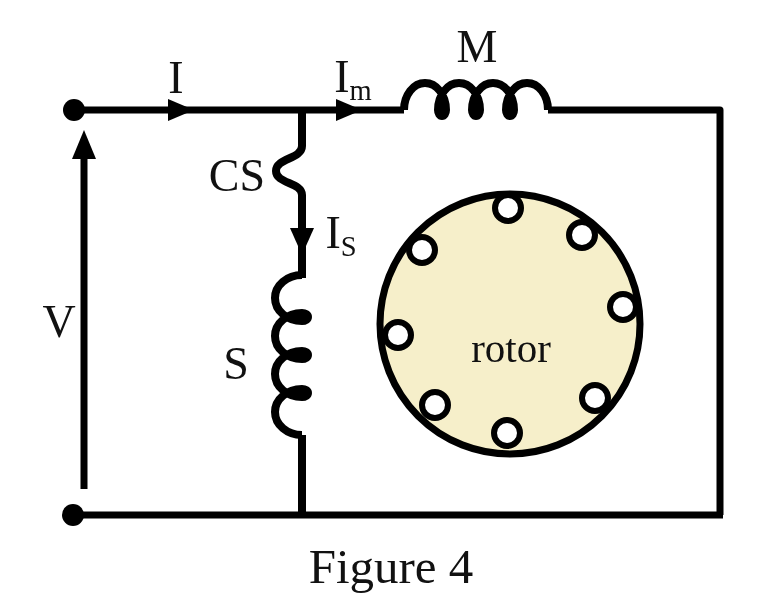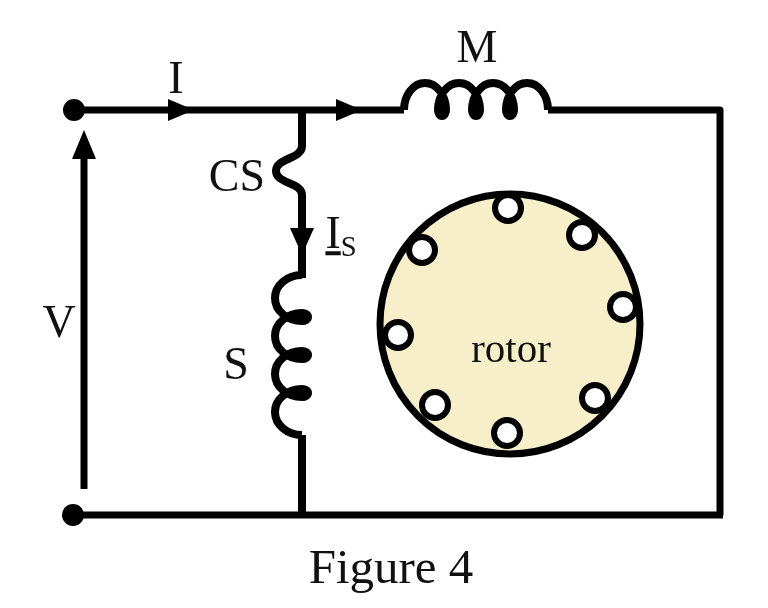--- a/index.html
+++ b/index.html
@@ -58,26 +58,27 @@
         <circle cx="398" cy="335" r="13"></circle>
         <circle cx="422" cy="250" r="13"></circle>
       </g>
     </g>
   </svg>
 
   <div class="lbl big" style="left:59px;top:322px;">V</div>
 
   <div class="lbl big" style="left:176px;top:78px;">I</div>
 
+  <div class="lbl big" style="left:353px;top:80px;"><span>I</span><span class="sub">m</span></div>
 
   <div class="lbl big" style="left:477px;top:47px;">M</div>
 
   <div class="lbl big" style="left:237px;top:176px;">CS</div>
 
-  <div class="lbl big" style="left:341px;top:236px;text-decoration:underline;"><span>I</span><span class="sub">S</span></div>
+  <div class="lbl big" style="left:341px;top:236px;"><span>I</span><span class="sub">S</span></div>
 
   <div class="lbl big" style="left:236px;top:364px;">S</div>
 
   <div class="lbl med" style="left:511px;top:324px;">rotor</div>
 
 
   <div class="lbl cap" style="left:391px;top:566px;">Figure 4</div>
 </div>
 
 </body></html>

